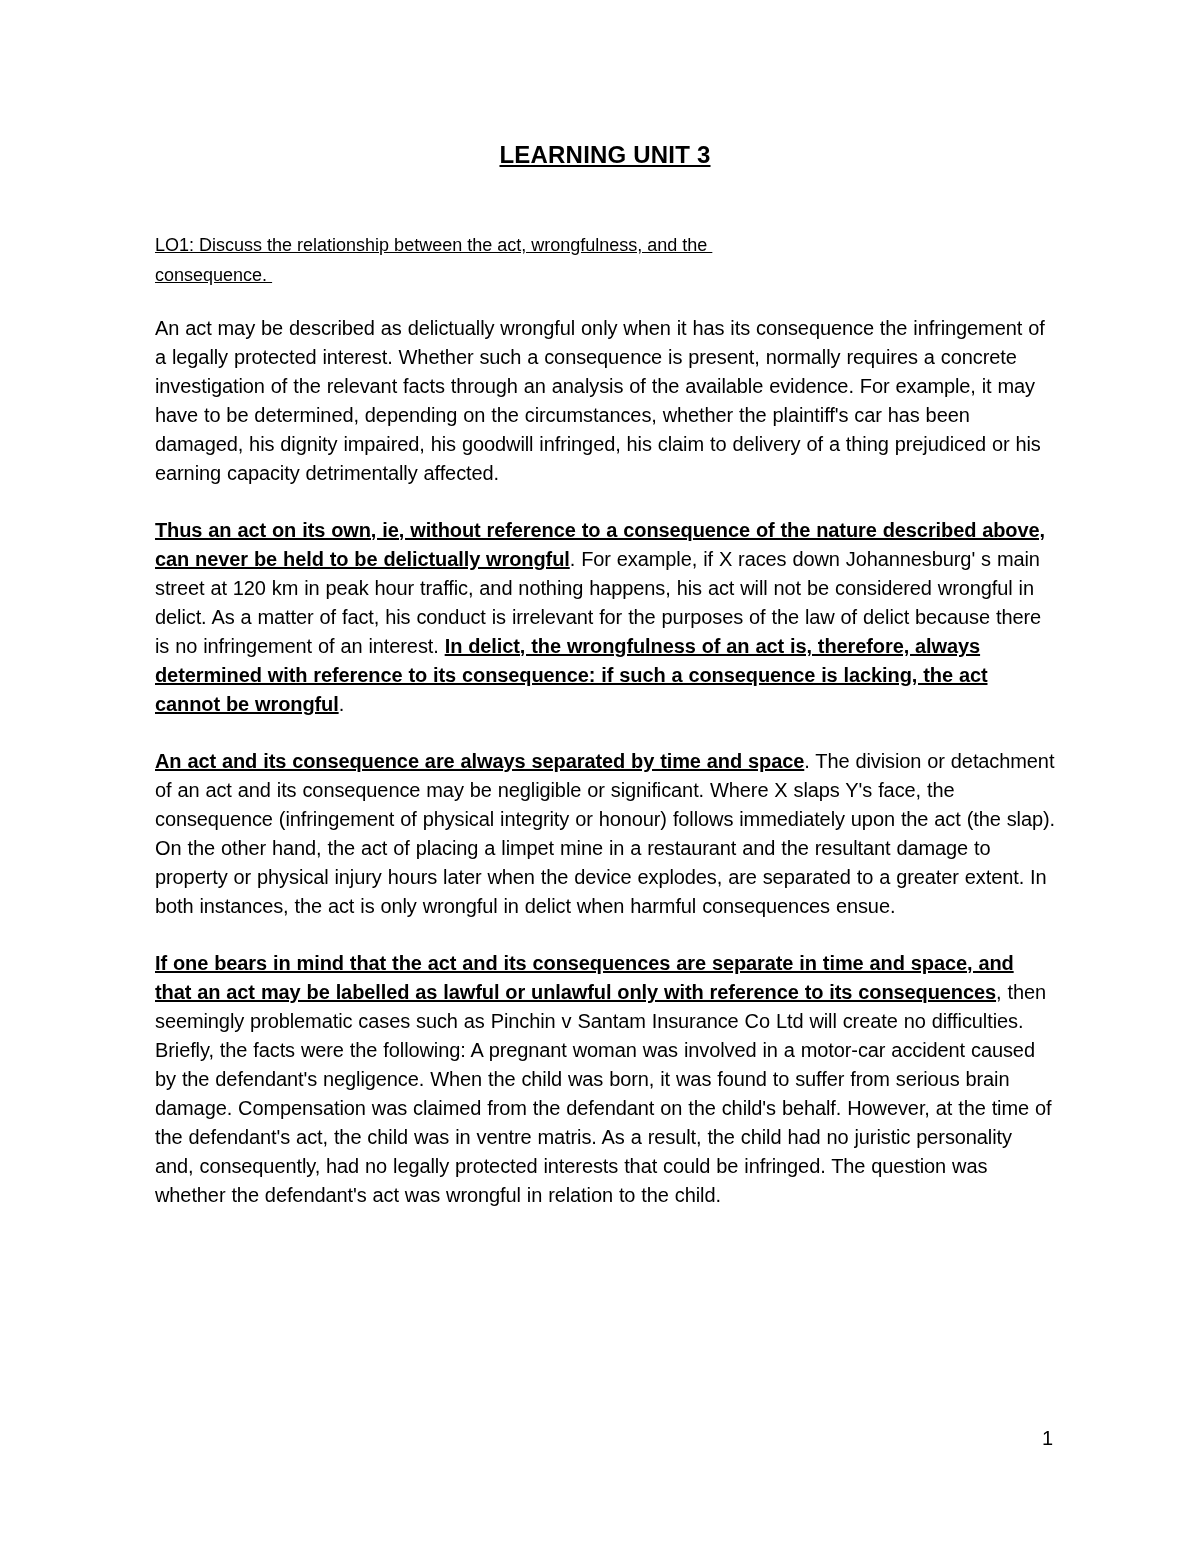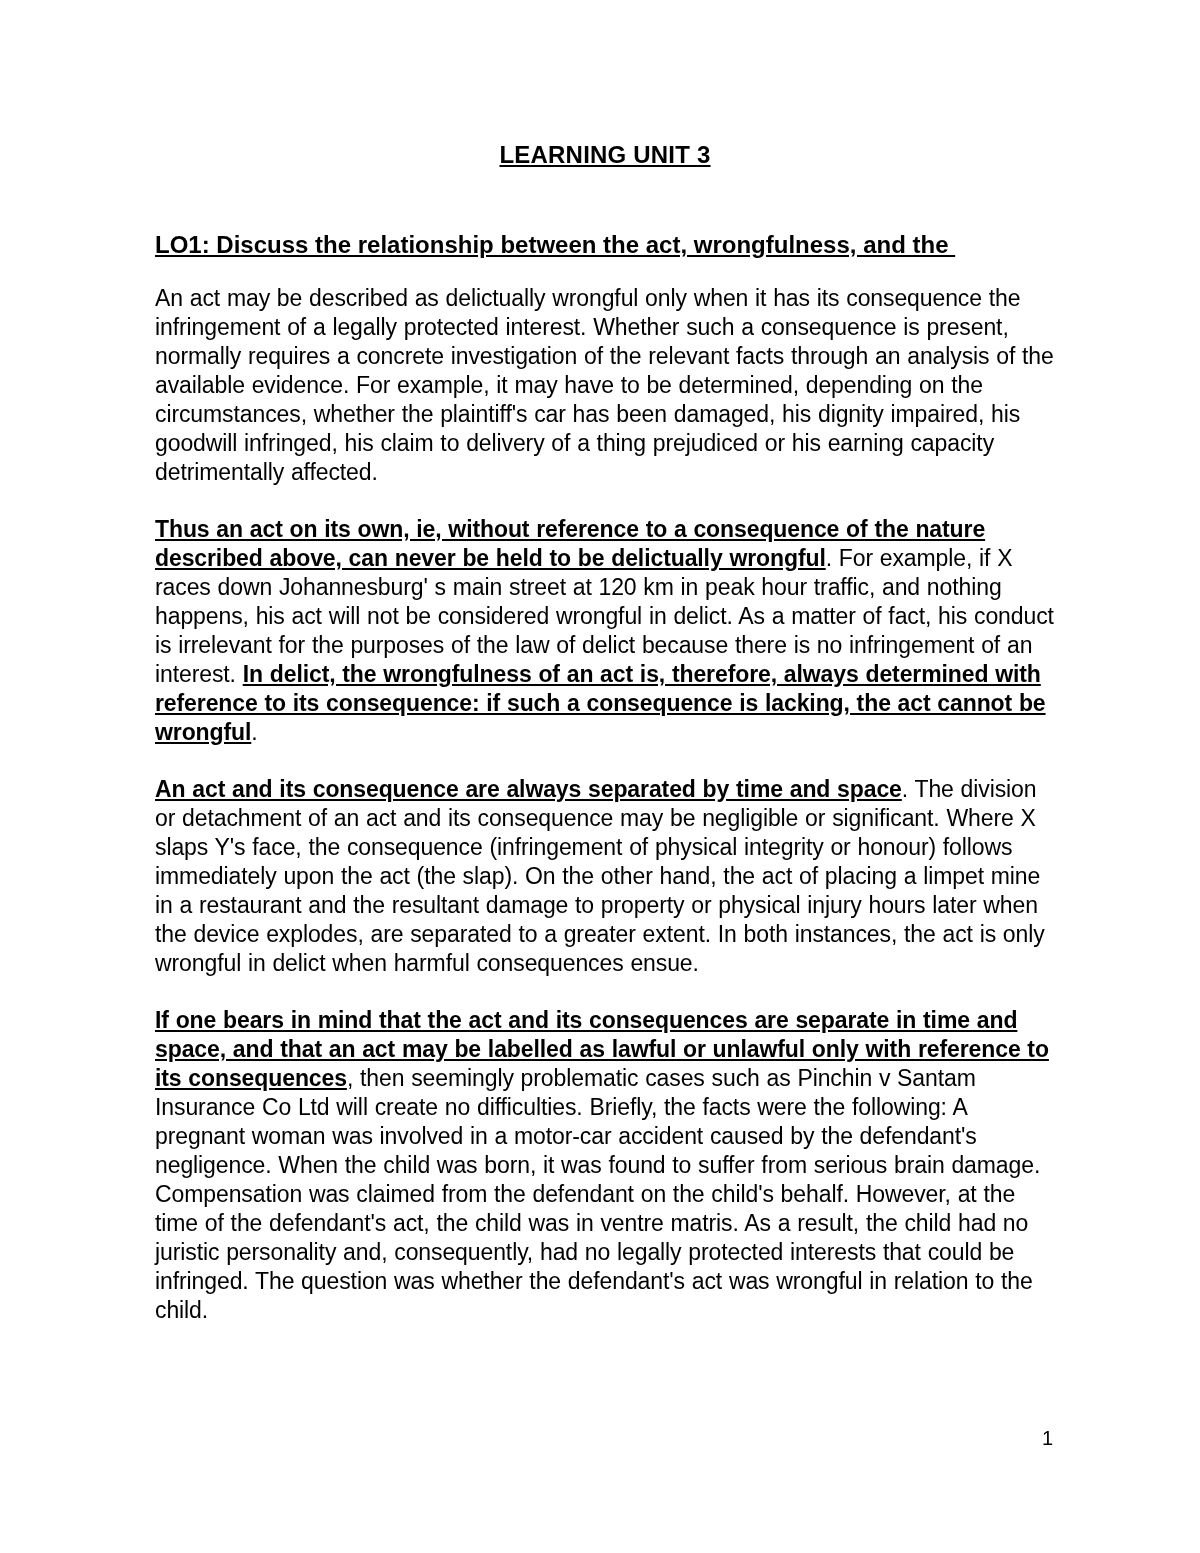--- a/index.html
+++ b/index.html
@@ -24,30 +24,30 @@
   .doc-title {
     font-size: 24px;
     font-weight: bold;
     text-decoration: underline;
     text-align: center;
     line-height: 30px;
     margin-bottom: 60px;
     letter-spacing: 0.2px;
   }
   .lo-heading {
-    font-size: 24px;
-    font-weight: bold;
+    font-size: 18px;
+    font-weight: normal;
     line-height: 30px;
     margin-bottom: 24px;
   }
   .lo-heading .hline {
     text-decoration: underline;
   }
   .para {
-    font-size: 23px;
+    font-size: 20px;
     line-height: 29px;
     margin-bottom: 28px;
     letter-spacing: -0.1px;
     word-spacing: 0.5px;
   }
   .para .b {
     font-weight: bold;
     text-decoration: underline;
   }
   .page-number {
@@ -60,20 +60,21 @@
 </style>
 </head>
 <body>
 
 <div class="page">
   <div class="text-column">
     <h1 class="doc-title">LEARNING UNIT 3</h1>
 
     <h2 class="lo-heading" id="lo-heading">
         <div><span class="hline">LO1: Discuss the relationship between the act, wrongfulness, and the&nbsp;</span></div>
+        <div><span class="hline">consequence.&nbsp;</span></div>
       </h2>
 
     <div id="paragraphs">
         <p class="para"><span>An act may be described as delictually wrongful only when it has its consequence the infringement of a legally protected interest. Whether such a consequence is present, normally requires a concrete investigation of the relevant facts through an analysis of the available evidence. For example, it may have to be determined, depending on the circumstances, whether the plaintiff's car has been damaged, his dignity impaired, his goodwill infringed, his claim to delivery of a thing prejudiced or his earning capacity detrimentally affected.</span></p>
         <p class="para"><span class="b">Thus an act on its own, ie, without reference to a consequence of the nature described above, can never be held to be delictually wrongful</span><span>. For example, if X races down Johannesburg' s main street at 120 km in peak hour traffic, and nothing happens, his act will not be considered wrongful in delict. As a matter of fact, his conduct is irrelevant for the purposes of the law of delict because there is no infringement of an interest. </span><span class="b">In delict, the wrongfulness of an act is, therefore, always determined with reference to its consequence: if such a consequence is lacking, the act cannot be wrongful</span><span>.</span></p>
         <p class="para"><span class="b">An act and its consequence are always separated by time and space</span><span>. The division or detachment of an act and its consequence may be negligible or significant. Where X slaps Y's face, the consequence (infringement of physical integrity or honour) follows immediately upon the act (the slap). On the other hand, the act of placing a limpet mine in a restaurant and the resultant damage to property or physical injury hours later when the device explodes, are separated to a greater extent. In both instances, the act is only wrongful in delict when harmful consequences ensue.</span></p>
         <p class="para"><span class="b">If one bears in mind that the act and its consequences are separate in time and space, and that an act may be labelled as lawful or unlawful only with reference to its consequences</span><span>, then seemingly problematic cases such as Pinchin v Santam Insurance Co Ltd will create no difficulties. Briefly, the facts were the following: A pregnant woman was involved in a motor-car accident caused by the defendant's negligence. When the child was born, it was found to suffer from serious brain damage. Compensation was claimed from the defendant on the child's behalf. However, at the time of the defendant's act, the child was in ventre matris. As a result, the child had no juristic personality and, consequently, had no legally protected interests that could be infringed. The question was whether the defendant's act was wrongful in relation to the child.</span></p>
       </div>
   </div>
 

